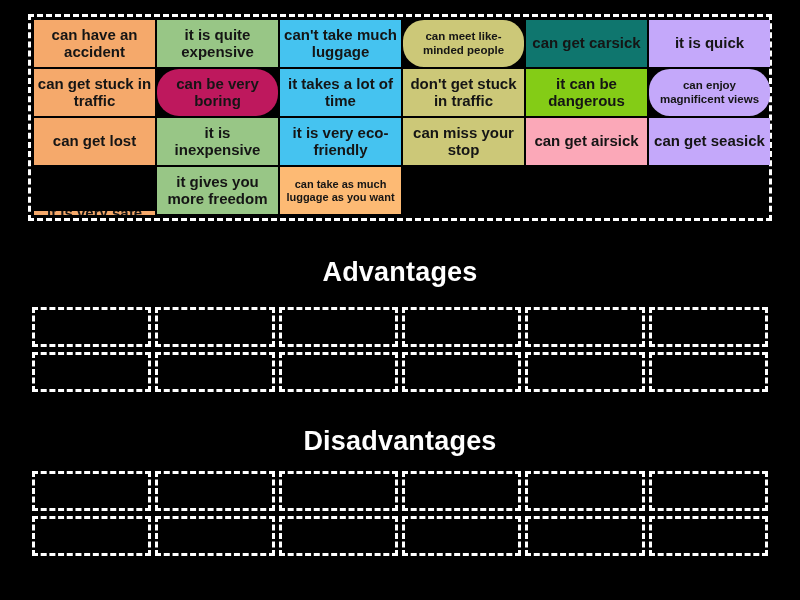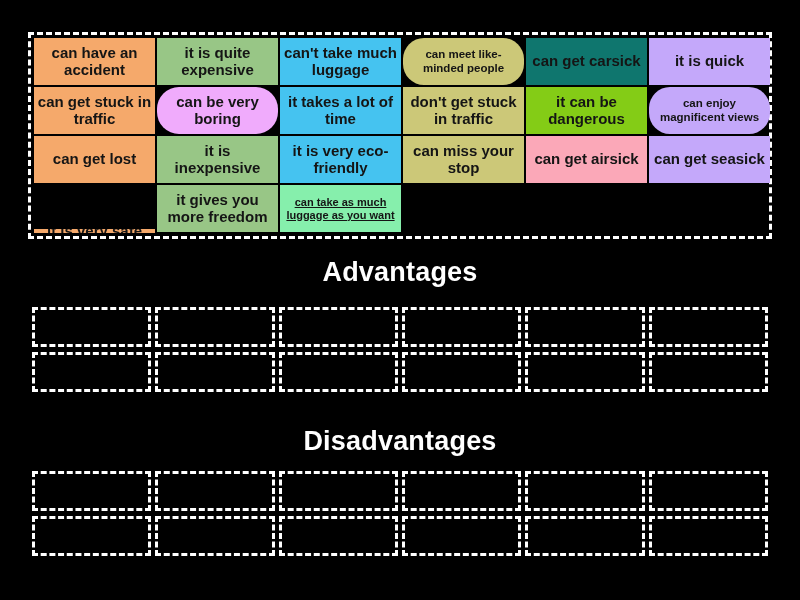--- a/index.html
+++ b/index.html
@@ -19,21 +19,21 @@
     position: relative;
     width: 800px;
     height: 600px;
     background: #000000;
   }
 
   
   .tile-bank {
     position: absolute;
     left: 28px;
-    top: 32px;
+    top: 14px;
     width: 744px;
     height: 207px;
     border: 3px dashed #ffffff;
     box-sizing: border-box;
     padding: 3px;
   }
   .tile-grid {
     display: grid;
     grid-template-columns: repeat(6, 121px);
     grid-template-rows: repeat(4, 47px);
@@ -111,34 +111,34 @@
 
   <div class="tile-bank">
     <div class="tile-grid" id="tile-grid">
         <div class="tile" style="background: rgb(245, 169, 107);">can have an accident</div>
         <div class="tile" style="background: rgb(152, 198, 134);">it is quite expensive</div>
         <div class="tile" style="background: rgb(69, 195, 240);">can't take much luggage</div>
         <div class="tile small" style="background: rgb(204, 200, 120);">can meet like-minded people</div>
         <div class="tile" style="background: #0f766e;">can get carsick</div>
         <div class="tile" style="background: rgb(196, 168, 250);">it is quick</div>
         <div class="tile" style="background: rgb(245, 169, 107);">can get stuck in traffic</div>
-        <div class="tile" style="background: #f0abfc; border-radius: 22px;">can be very boring</div>
+        <div class="tile" style="background: #be185d; border-radius: 22px;">can be very boring</div>
         <div class="tile" style="background: rgb(69, 195, 240);">it takes a lot of time</div>
         <div class="tile" style="background: rgb(204, 200, 120);">don't get stuck in traffic</div>
         <div class="tile" style="background: #84cc16;">it can be dangerous</div>
         <div class="tile small" style="background: rgb(196, 168, 250);">can enjoy magnificent views</div>
         <div class="tile" style="background: rgb(245, 169, 107);">can get lost</div>
         <div class="tile" style="background: rgb(152, 198, 134);">it is inexpensive</div>
         <div class="tile" style="background: rgb(69, 195, 240);">it is very eco-friendly</div>
         <div class="tile" style="background: rgb(204, 200, 120);">can miss your stop</div>
         <div class="tile" style="background: rgb(251, 168, 184);">can get airsick</div>
         <div class="tile" style="background: rgb(196, 168, 250);">can get seasick</div>
         <div class="tile" style="background: rgb(245, 169, 107); margin-top: 44px;">it is very safe</div>
         <div class="tile" style="background: rgb(152, 198, 134);">it gives you more freedom</div>
-        <div class="tile tiny" style="background: #86efac; text-decoration: underline;">can take as much luggage as you want</div>
+        <div class="tile tiny" style="background: #fdba74;">can take as much luggage as you want</div>
         <div class="tile empty"></div>
         <div class="tile empty"></div>
         <div class="tile empty"></div>
       </div>
   </div>
 
   <div class="section-title" id="title-advantages">Advantages</div>
 
   <div class="dropzone-group" id="zones-advantages">
       <div class="dropzone"></div>

